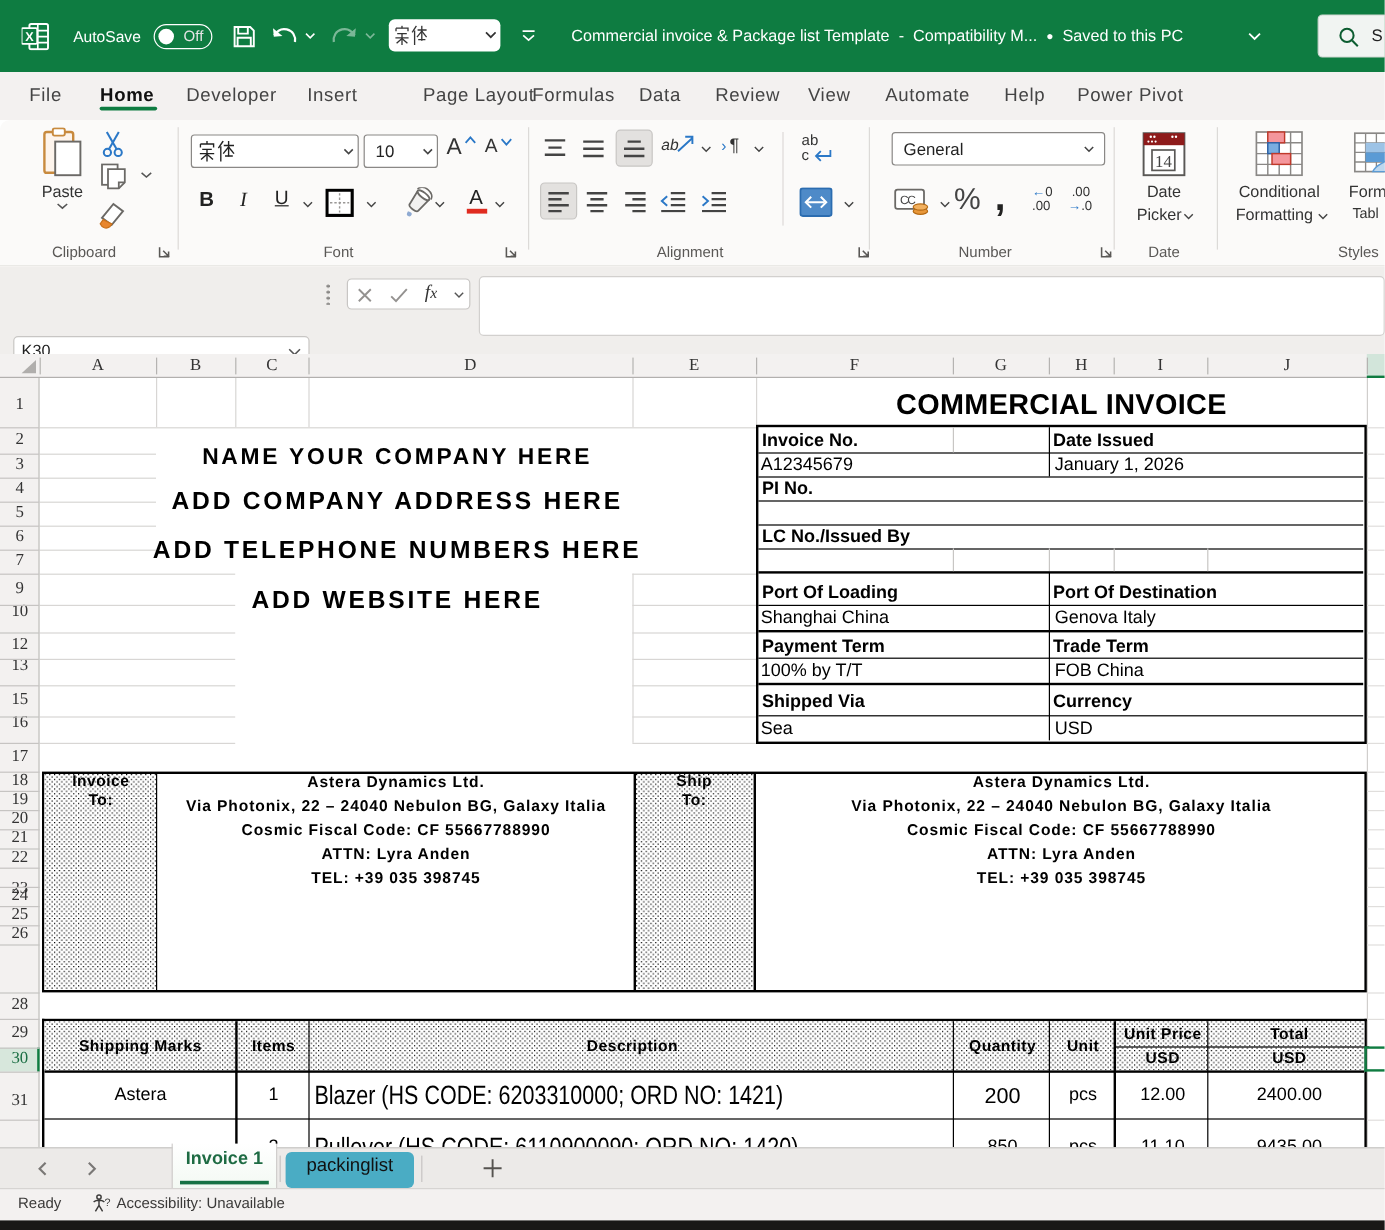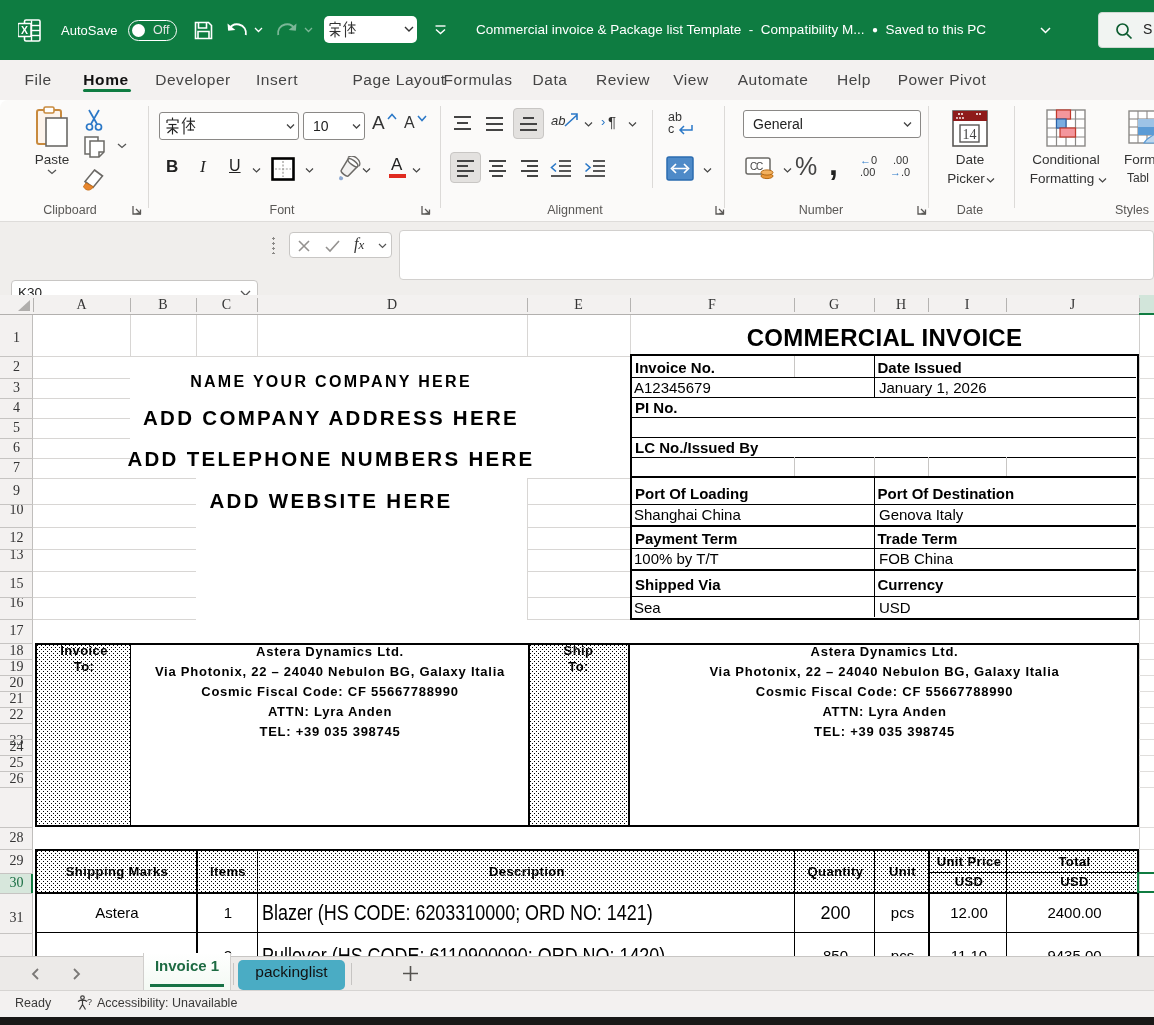--- a/index.html
+++ b/index.html
@@ -610,21 +610,21 @@
       <div class="abs" style="left:1139px;top:459.8px;width:15px;height:1px;background:#e0dedc;"></div>
       <div class="abs" style="left:1139px;top:475.7px;width:15px;height:1px;background:#e0dedc;"></div>
       <div class="abs" style="left:1139px;top:491.6px;width:15px;height:1px;background:#e0dedc;"></div>
       <div class="abs" style="left:1139px;top:532px;width:15px;height:1px;background:#e0dedc;"></div>
       <div class="abs" style="left:1139px;top:553.5px;width:15px;height:1px;background:#e0dedc;"></div>
       <div class="abs" style="left:1139px;top:637.5px;width:15px;height:1px;background:#e0dedc;"></div>
     </div>
 
   <div class="abs" style="left:630px;top:30px;width:509px;height:26px;line-height:26px;text-align:center;font-size:24px;font-weight:700;color:#000;letter-spacing:0.3px;">COMMERCIAL INVOICE</div>
 
-  <div class="abs" style="left:81px;top:76px;width:500px;white-space:nowrap;height:22px;line-height:22px;text-align:center;font-size:16px;font-weight:700;letter-spacing:2.3px;">NAME YOUR COMPANY HERE</div>
+  <div class="abs" style="left:81px;top:76px;width:500px;white-space:nowrap;height:22px;line-height:22px;text-align:center;font-size:19px;font-weight:700;letter-spacing:2.3px;">NAME YOUR COMPANY HERE</div>
   <div class="abs" style="left:81px;top:112px;width:500px;white-space:nowrap;height:22px;line-height:22px;text-align:center;font-size:20.5px;font-weight:700;letter-spacing:2.3px;">ADD COMPANY ADDRESS HERE</div>
   <div class="abs" style="left:81px;top:153px;width:500px;white-space:nowrap;height:22px;line-height:22px;text-align:center;font-size:20.5px;font-weight:700;letter-spacing:2.3px;">ADD TELEPHONE NUMBERS HERE</div>
   <div class="abs" style="left:81px;top:195px;width:500px;white-space:nowrap;height:22px;line-height:22px;text-align:center;font-size:20.5px;font-weight:700;letter-spacing:2.3px;">ADD WEBSITE HERE</div>
 
   <div class="abs" style="left:630px;top:58.5px;width:509px;height:266.5px;border:2.5px solid #000;background:#fff;">
 
     <div class="abs" style="left:0;top:21.5px;width:504px;height:1px;background:#000;"></div>
     <div class="abs" style="left:0;top:41.5px;width:504px;height:1px;background:#000;"></div>
     <div class="abs" style="left:0;top:61.5px;width:504px;height:1px;background:#000;"></div>
     <div class="abs" style="left:0;top:81.5px;width:504px;height:1px;background:#000;"></div>

